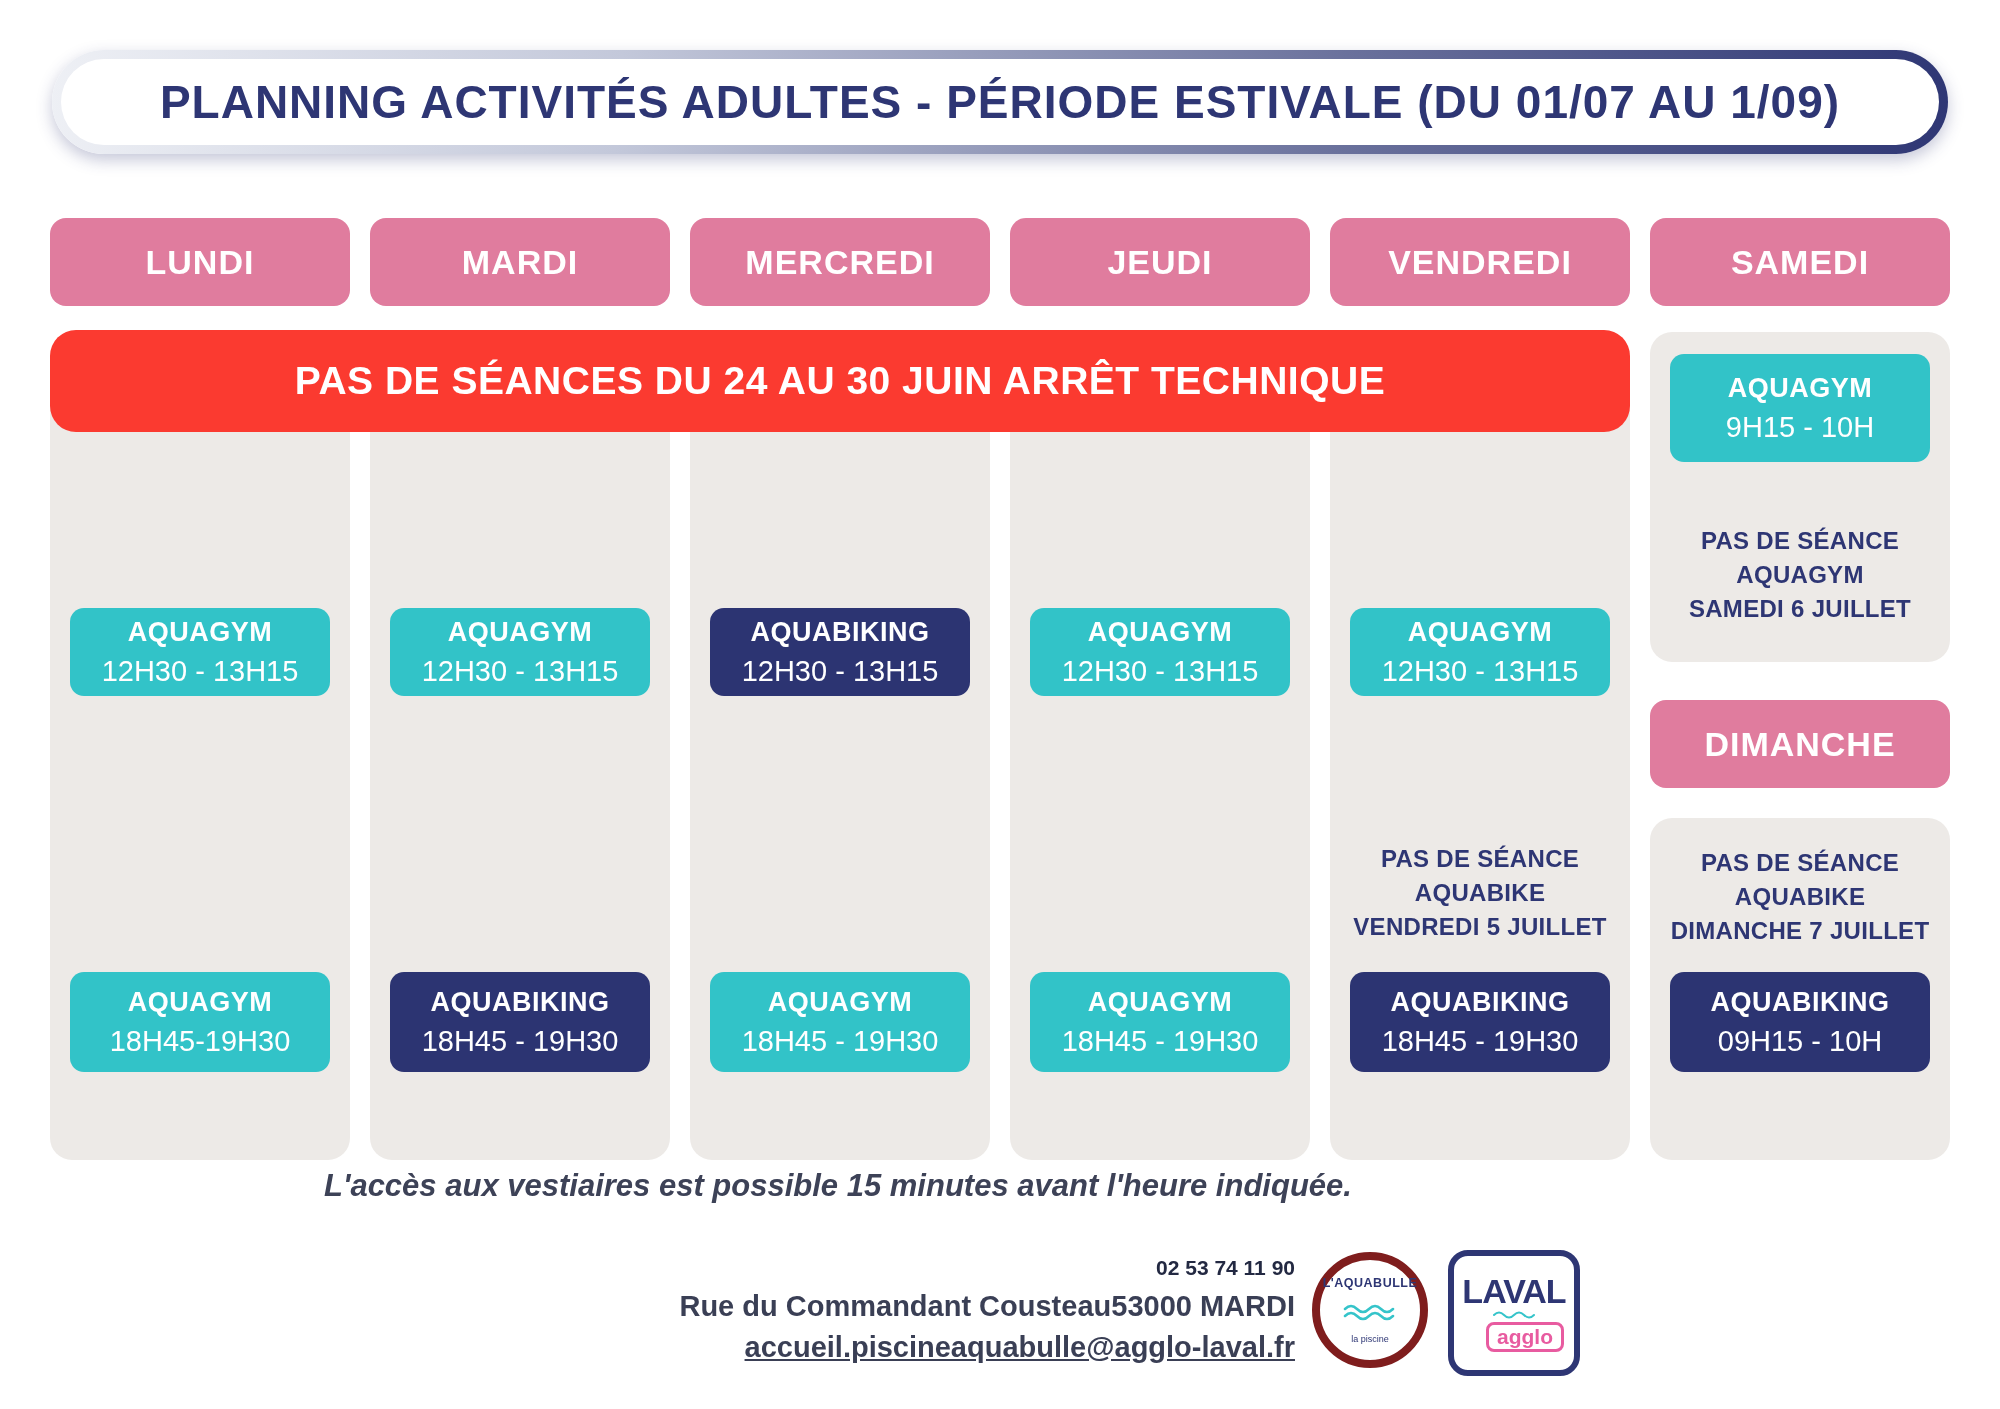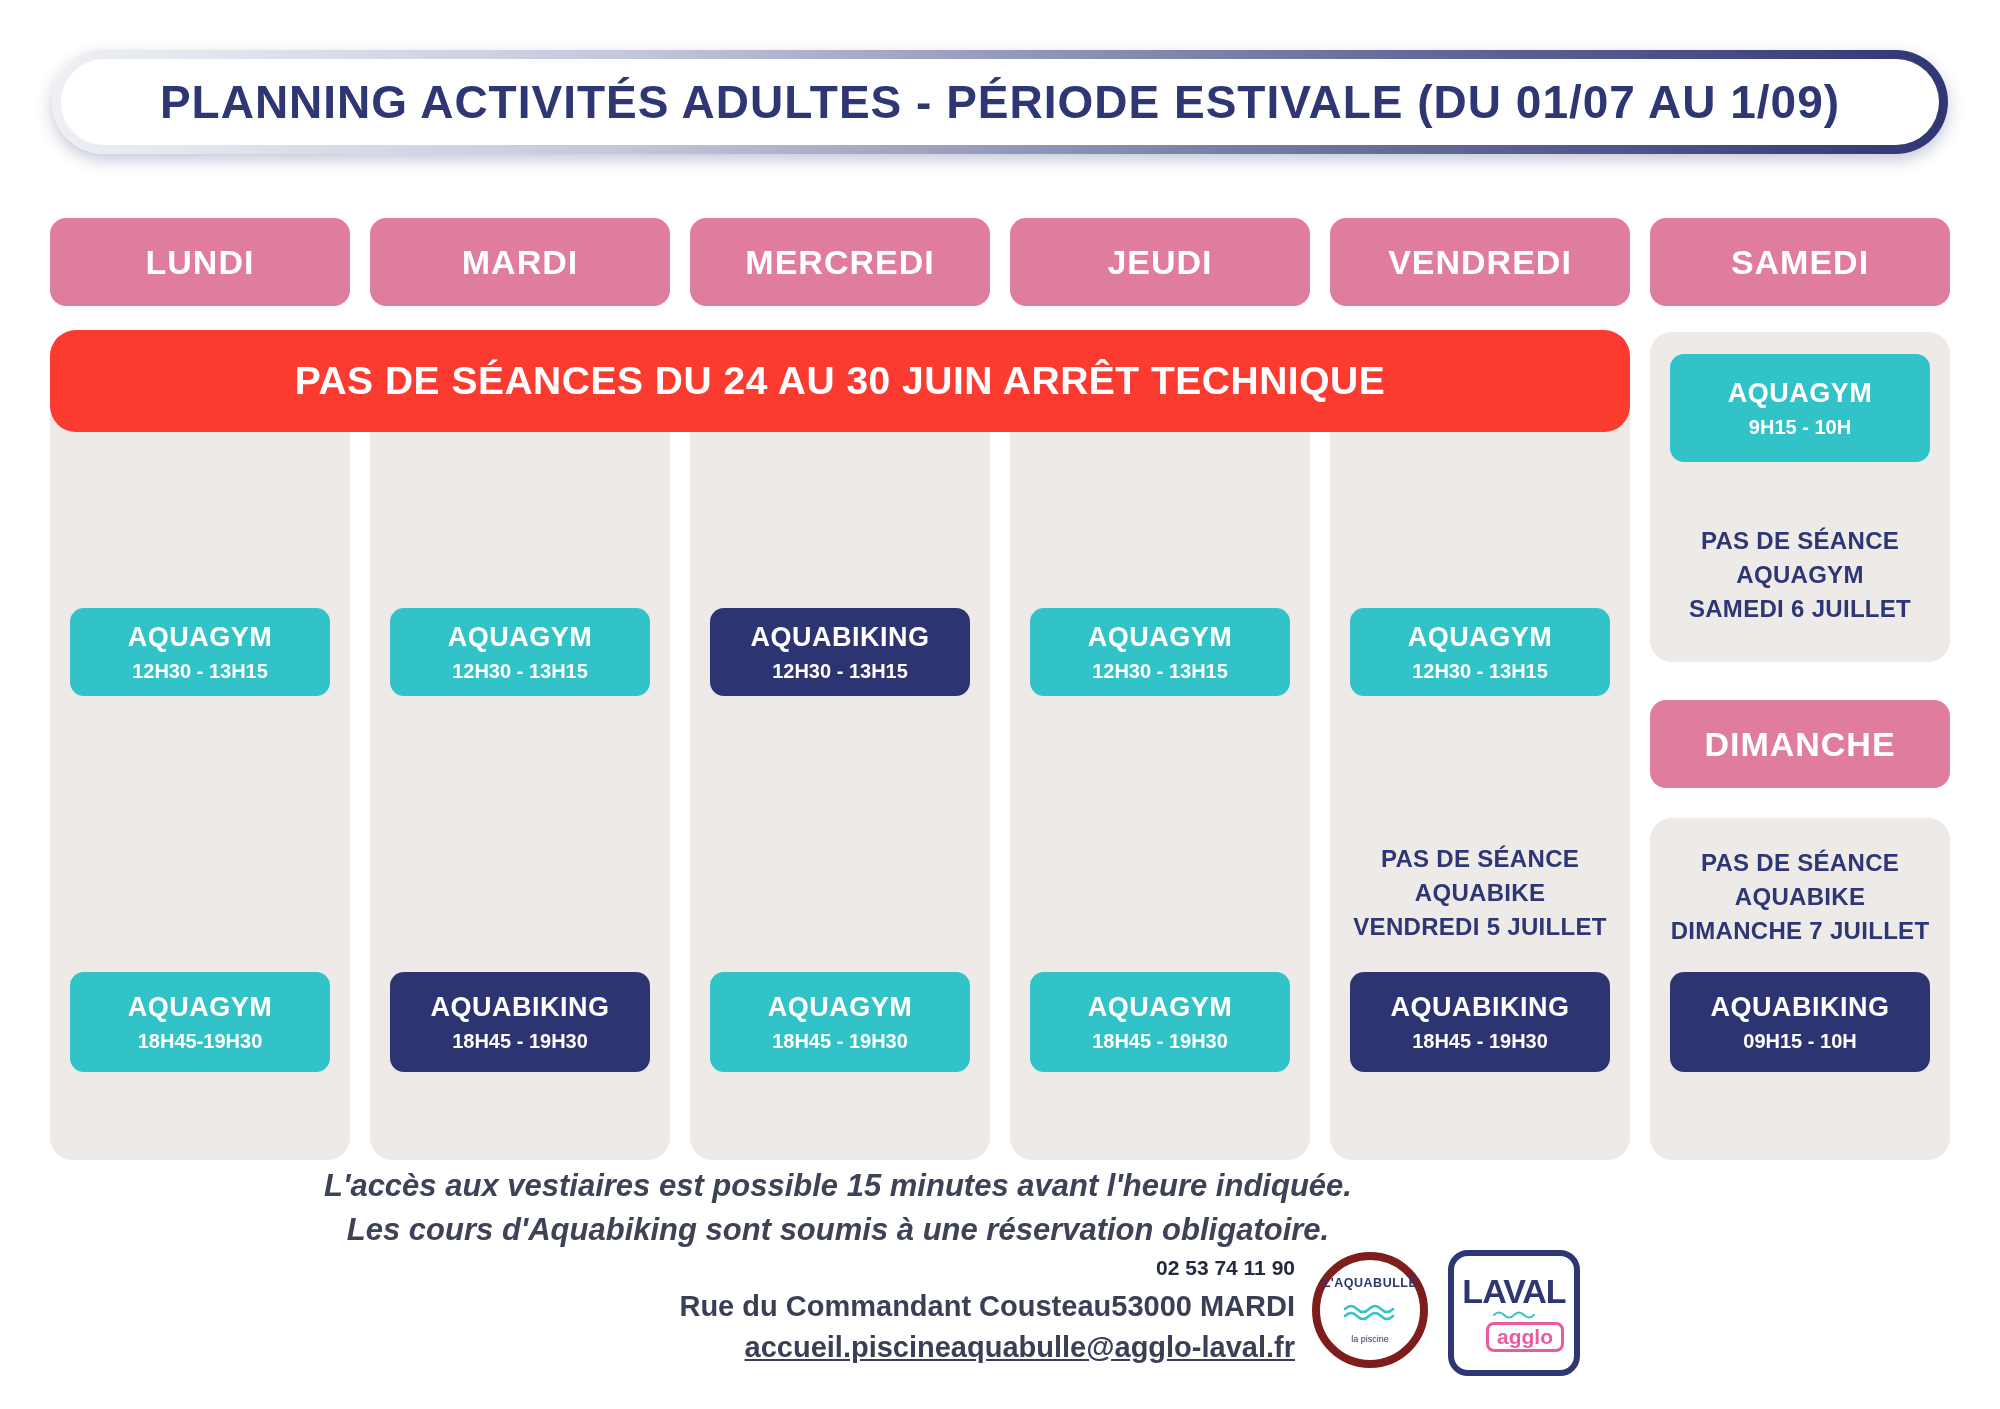--- a/index.html
+++ b/index.html
@@ -48,21 +48,21 @@
 
   
   .session-card {
     position:absolute; width:260px; border-radius:14px; z-index:4;
     display:flex; flex-direction:column; align-items:center; justify-content:center;
     gap:7px; color:#ffffff; text-align:center;
   }
   .card-teal { background:#32c3c8; }
   .card-navy { background:#2c3472; }
   .session-name { font-size:27px; font-weight:bold; letter-spacing:0.5px; }
-  .session-time { font-size:20px; font-weight:bold; }
+  .session-time { font-size:29px; font-weight:normal; }
 
   
   .note-block {
     position:absolute; width:280px; z-index:4; text-align:center;
     color:#2e3674; font-weight:bold; font-size:24px; line-height:34px;
     letter-spacing:0.3px;
   }
 
   
   .footer-note {
@@ -190,21 +190,20 @@
     <div>PAS DE SÉANCE</div>
     <div>AQUABIKE</div>
     <div>DIMANCHE 7 JUILLET</div>
   </div>
   <div class="session-card card-navy" style="left:1670px; top:972px; height:100px;">
     <div class="session-name">AQUABIKING</div>
     <div class="session-time">09H15 - 10H</div>
   </div>
 
   <div class="footer-note" style="top:1168px;">L'accès aux vestiaires est possible 15 minutes avant l'heure indiquée.</div>
-  <div class="footer-note" style="top:1212px;">Les cours d'Aquabiking sont soumis à une réservation obligatoire.</div>
 
   <div class="contact">
     <div class="contact-phone">02 53 74 11 90</div>
     <div class="contact-address">Rue du Commandant Cousteau53000 MARDI</div>
     <a class="contact-email">accueil.piscineaquabulle@agglo-laval.fr</a>
   </div>
 
   <div class="logo-aquabulle">
     <div class="aq-name">L'AQUABULLE</div>
     <svg width="56" height="20" viewBox="0 0 56 20" aria-hidden="true">

